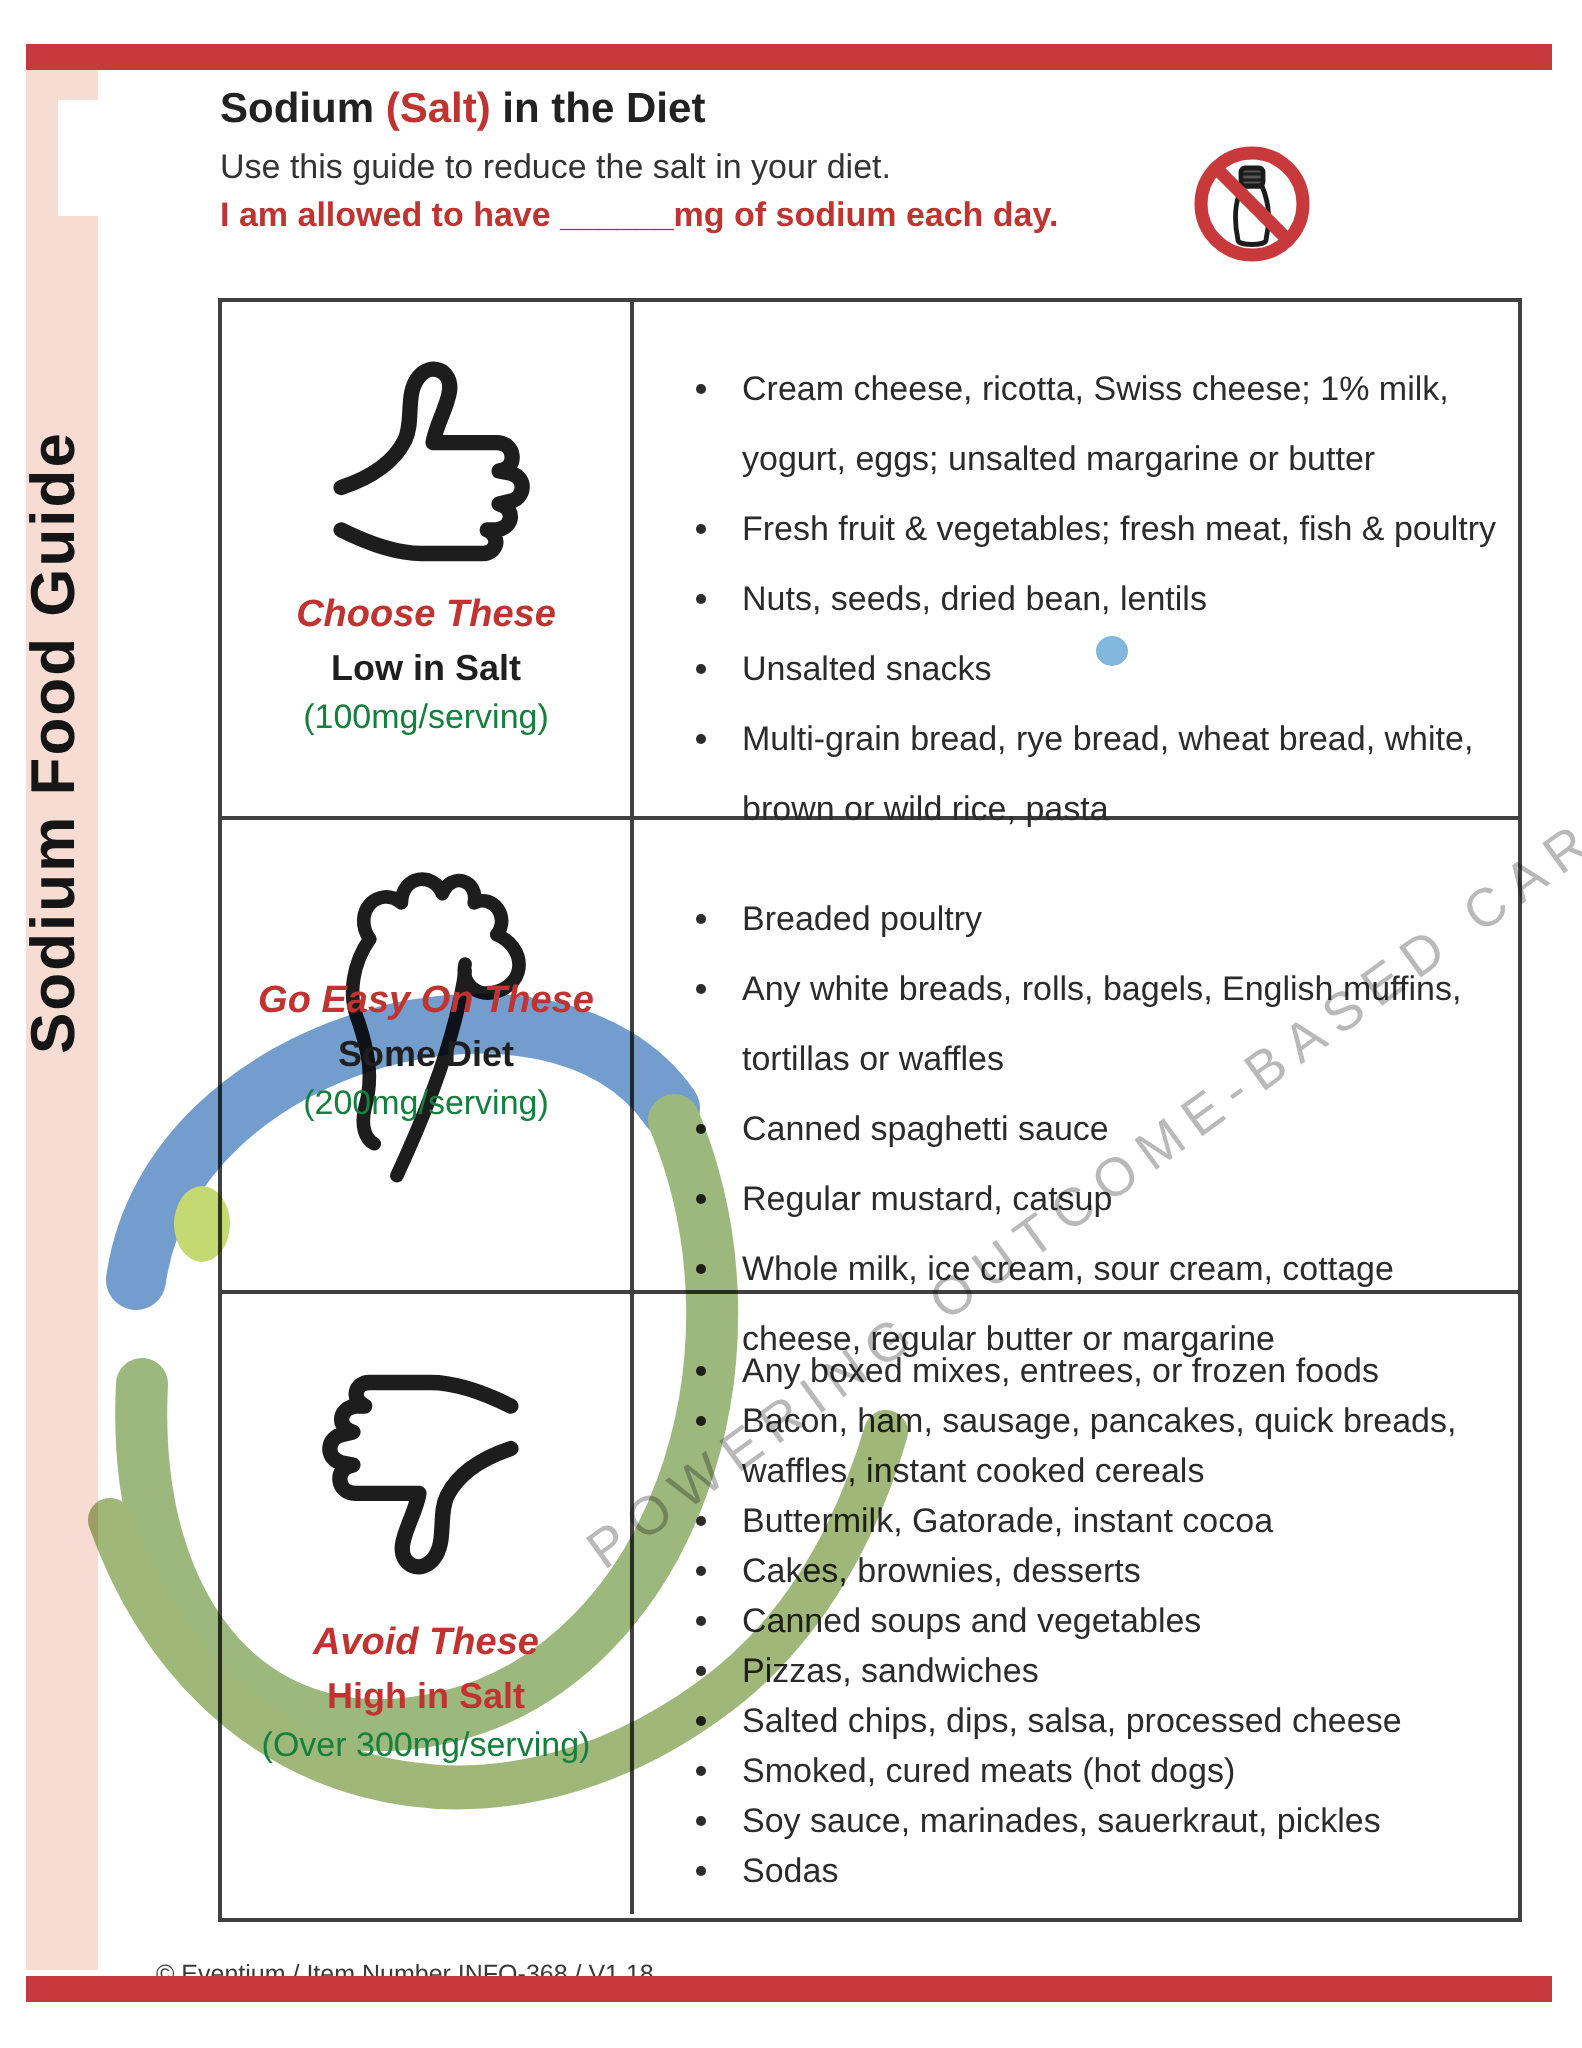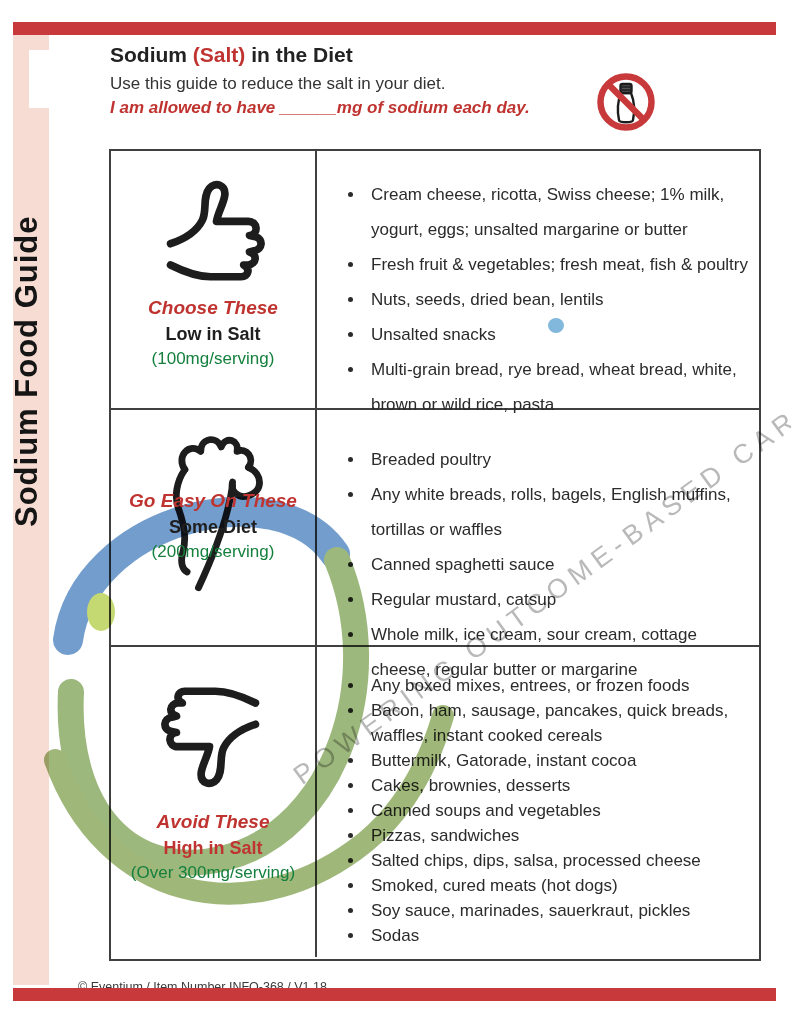--- a/index.html
+++ b/index.html
@@ -13,21 +13,21 @@
   .sidebar{position:absolute;left:13px;top:35px;width:36px;height:950px;background:#f6dcd2;}
   .sidebar-notch{position:absolute;left:29px;top:50px;width:24px;height:58px;background:#ffffff;}
   .vtitle{position:absolute;left:9px;top:527px;transform-origin:0 0;transform:rotate(-90deg);
           white-space:nowrap;font-size:31px;font-weight:bold;letter-spacing:1px;color:#151515;}
 
   
   .header{position:absolute;left:110px;top:43px;width:480px;}
   .header h1{margin:0;font-size:21px;font-weight:bold;color:#222;}
   .header .red{color:#bf3430;}
   .header .sub{margin:7px 0 0 0;font-size:17px;color:#333;}
-  .header .allow{margin:4px 0 0 0;font-size:17px;font-weight:bold;color:#bf3430;font-style:italic;}
+  .header .allow{margin:4px 0 0 0;font-size:17px;font-weight:bold;color:#bf3430;}
   .nosalt{position:absolute;left:596px;top:72px;}
 
   
   .table{position:absolute;left:109px;top:149px;width:652px;height:812px;
          border:2px solid #404040;box-sizing:border-box;display:grid;
          grid-template-columns:206px 442px;grid-template-rows:259px 237px 310px;background:transparent;}
   .cell{box-sizing:border-box;}
   .cl{border-right:2px solid #404040;display:flex;flex-direction:column;align-items:center;position:relative;}
   .rb{border-bottom:2px solid #404040;}
   .cell-label{text-align:center;line-height:1.4;z-index:2;}

